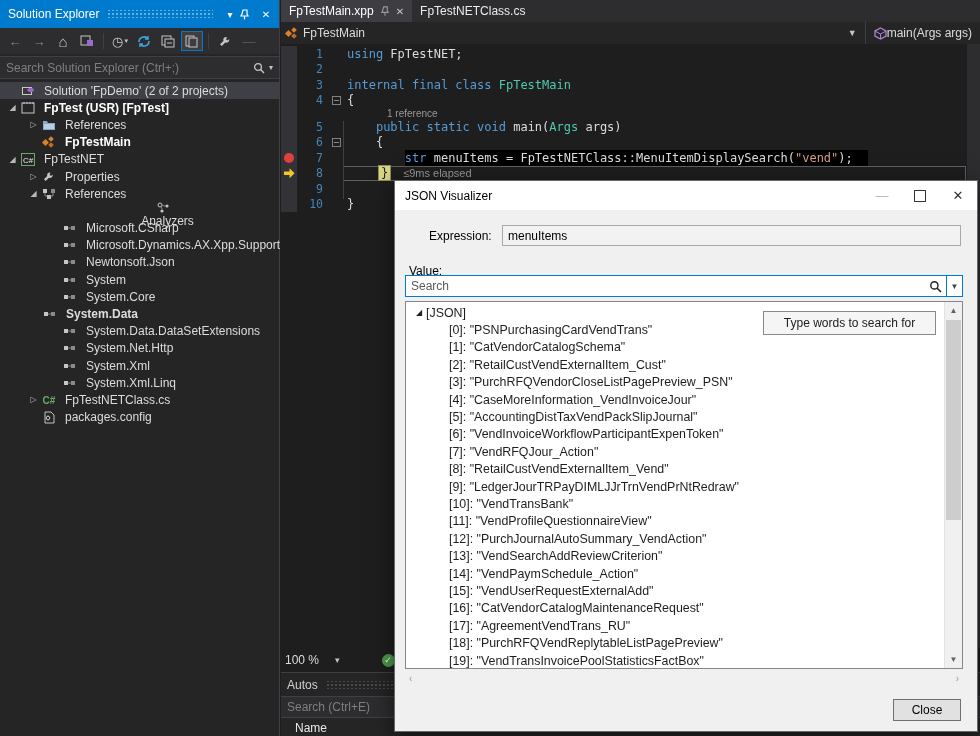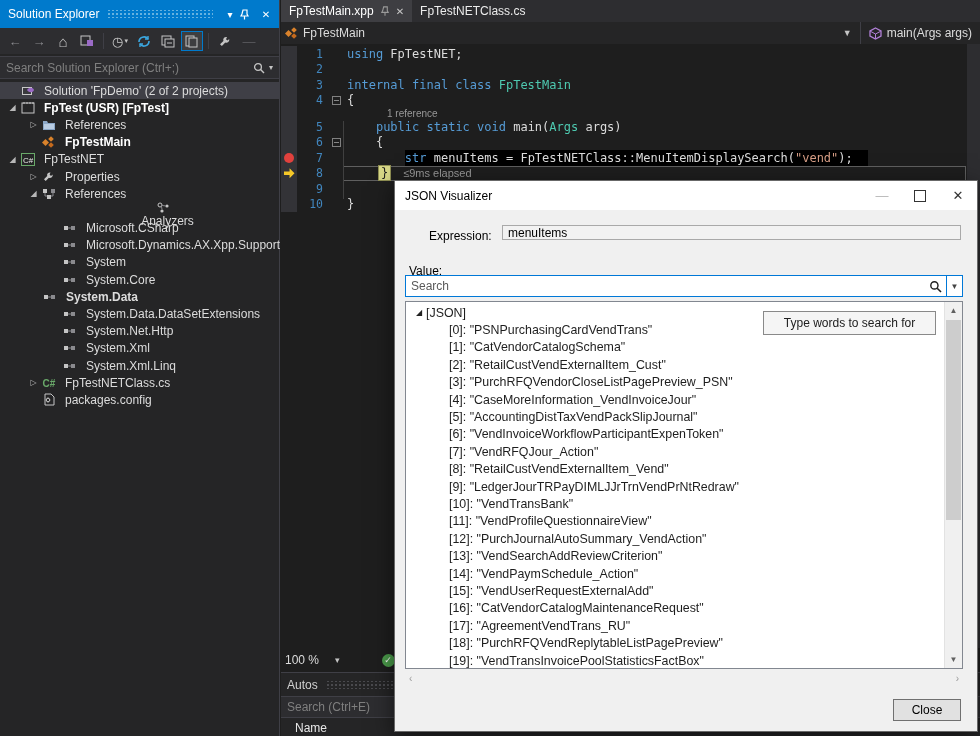--- a/index.html
+++ b/index.html
@@ -33,21 +33,21 @@
 
   
   #editor-col{position:absolute;left:281px;top:0;right:0;bottom:0;}
   #tab-bar{height:22px;background:#2d2d30;display:flex;align-items:stretch;}
   .tab{display:flex;align-items:center;padding:0 8px;color:#ececec;font-size:12px;gap:6px;}
   .tab.active{background:#3e3e42;color:#ffffff;}
   .tab .t-ic{font-size:10px;color:#c8c8c8;}
   #nav-bar{height:22px;background:#252526;display:flex;align-items:center;border-bottom:1px solid #2d2d30;padding-left:4px;}
   #nav-bar .nav-left{display:flex;align-items:center;gap:5px;flex:1;}
   #nav-bar .ddarrow{color:#c5c5c5;font-size:9px;margin:0 8px;}
-  #nav-bar .nav-right{display:flex;align-items:center;gap:5px;border-left:1px solid #3f3f46;padding:0 8px;height:100%;}
+  #nav-bar .nav-right{display:flex;align-items:center;border-left:1px solid #3f3f46;padding:0 8px;height:100%;}
 
   #code-area{position:absolute;left:0;top:44px;right:0;height:604px;background:#1e1e1e;overflow:hidden;}
   #code-lines{padding-top:2px;}
   .code-row{display:flex;height:15.5px;align-items:center;}
   .bp-margin{width:16px;flex:none;background:#333337;height:100%;display:flex;align-items:center;justify-content:center;}
   .bp-dot{width:10px;height:10px;border-radius:50%;background:#e1413d;}
   .cur-arrow{width:11px;height:10px;background:#f5c828;
         clip-path:polygon(0 32%,55% 32%,55% 0,100% 50%,55% 100%,55% 68%,0 68%);}
   .lineno{width:26px;flex:none;text-align:right;padding-right:7px;color:#4186be;
         font-family:"DejaVu Sans Mono",monospace;font-size:11.5px;}
@@ -78,21 +78,21 @@
 
   
   #json-dialog{position:absolute;left:394px;top:180px;width:584px;height:552px;background:#f0f0f0;
         border:1px solid #686868;box-sizing:border-box;box-shadow:0 6px 22px rgba(0,0,0,.55);color:#000;}
   .dlg-titlebar{height:29px;background:#ffffff;display:flex;align-items:center;padding-left:10px;}
   .dlg-title{font-size:12px;color:#000;flex:1;}
   .dlg-btn{width:38px;height:100%;display:flex;align-items:center;justify-content:center;color:#333;font-size:13px;}
   .dlg-btn.dim{color:#b5b5b5;}
   .dlg-max{width:10px;height:10px;border:1.5px solid #333;}
   .dlg-label{position:absolute;font-size:12px;color:#000;}
-  #expr-box{position:absolute;left:107px;right:16px;top:44px;height:15px;background:#f2f2f2;border:1px solid #a9a9a9;
+  #expr-box{position:absolute;left:107px;right:16px;top:44px;height:21px;background:#f2f2f2;border:1px solid #a9a9a9;
         font-size:12px;display:flex;align-items:center;padding-left:5px;box-sizing:border-box;}
   #dlg-search{position:absolute;left:10px;right:14px;top:94px;height:22px;background:#fff;border:1px solid #0078d7;
         display:flex;align-items:center;box-sizing:border-box;}
   #dlg-search .ph{flex:1;padding-left:5px;color:#5a5a5a;font-size:12px;}
   #dlg-search .mag{width:22px;display:flex;justify-content:center;}
   #dlg-search .dd{width:15px;height:100%;border-left:1px solid #0078d7;display:flex;align-items:center;justify-content:center;font-size:8px;color:#444;}
   #json-list{position:absolute;left:10px;right:14px;top:120px;height:368px;background:#fff;border:1px solid #828790;
         box-sizing:border-box;overflow:hidden;}
   .json-rows{padding-top:2px;}
   .json-row{height:17.4px;display:flex;align-items:center;font-size:12.4px;color:#1e1e1e;white-space:nowrap;}
@@ -284,20 +284,31 @@
         </div>
         <div class="se-row" style="padding-left: 48px;">
           <span class="arrow"></span>
           <span class="nico">
             <svg width="13" height="10" viewBox="0 0 13 10">
               <rect x="1" y="3" width="4" height="4" fill="#c5c5c5"></rect>
               <rect x="8" y="3" width="4" height="4" fill="#8a8a8e"></rect>
               <path d="M5 5h3" stroke="#8a8a8e"></path>
             </svg>
           </span>
+          <span class="lbl">Newtonsoft.Json</span>
+        </div>
+        <div class="se-row" style="padding-left: 48px;">
+          <span class="arrow"></span>
+          <span class="nico">
+            <svg width="13" height="10" viewBox="0 0 13 10">
+              <rect x="1" y="3" width="4" height="4" fill="#c5c5c5"></rect>
+              <rect x="8" y="3" width="4" height="4" fill="#8a8a8e"></rect>
+              <path d="M5 5h3" stroke="#8a8a8e"></path>
+            </svg>
+          </span>
           <span class="lbl">System</span>
         </div>
         <div class="se-row" style="padding-left: 48px;">
           <span class="arrow"></span>
           <span class="nico">
             <svg width="13" height="10" viewBox="0 0 13 10">
               <rect x="1" y="3" width="4" height="4" fill="#c5c5c5"></rect>
               <rect x="8" y="3" width="4" height="4" fill="#8a8a8e"></rect>
               <path d="M5 5h3" stroke="#8a8a8e"></path>
             </svg>

